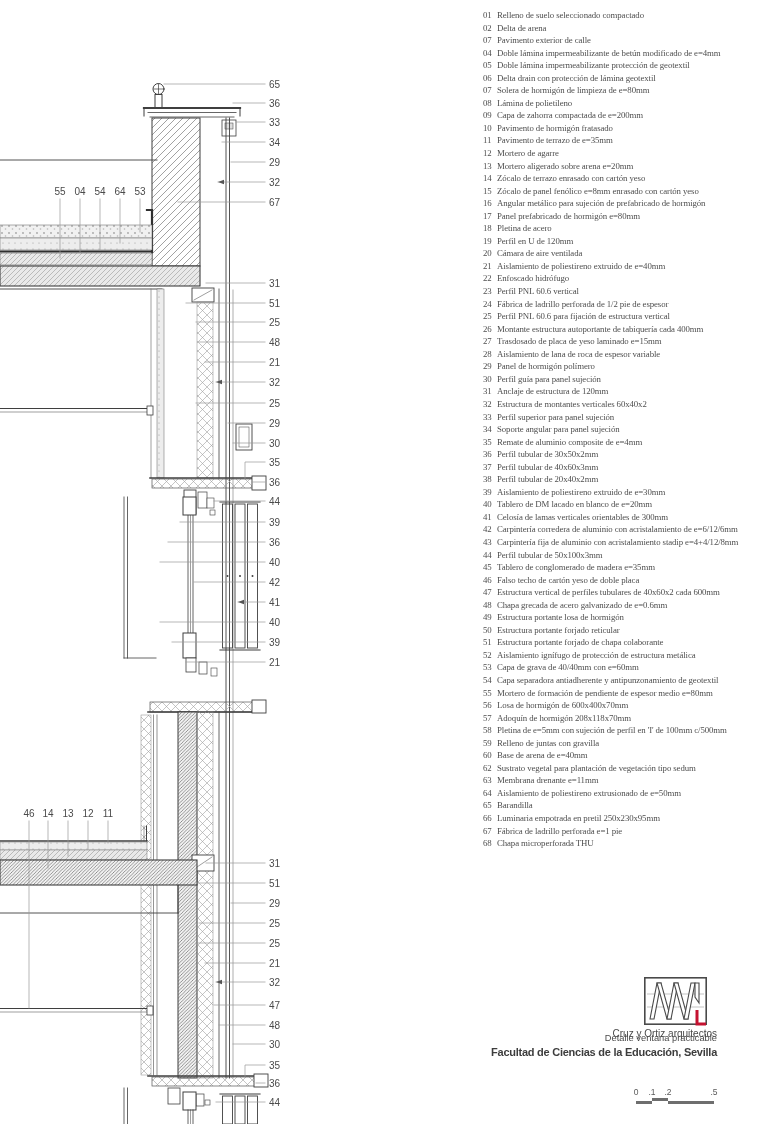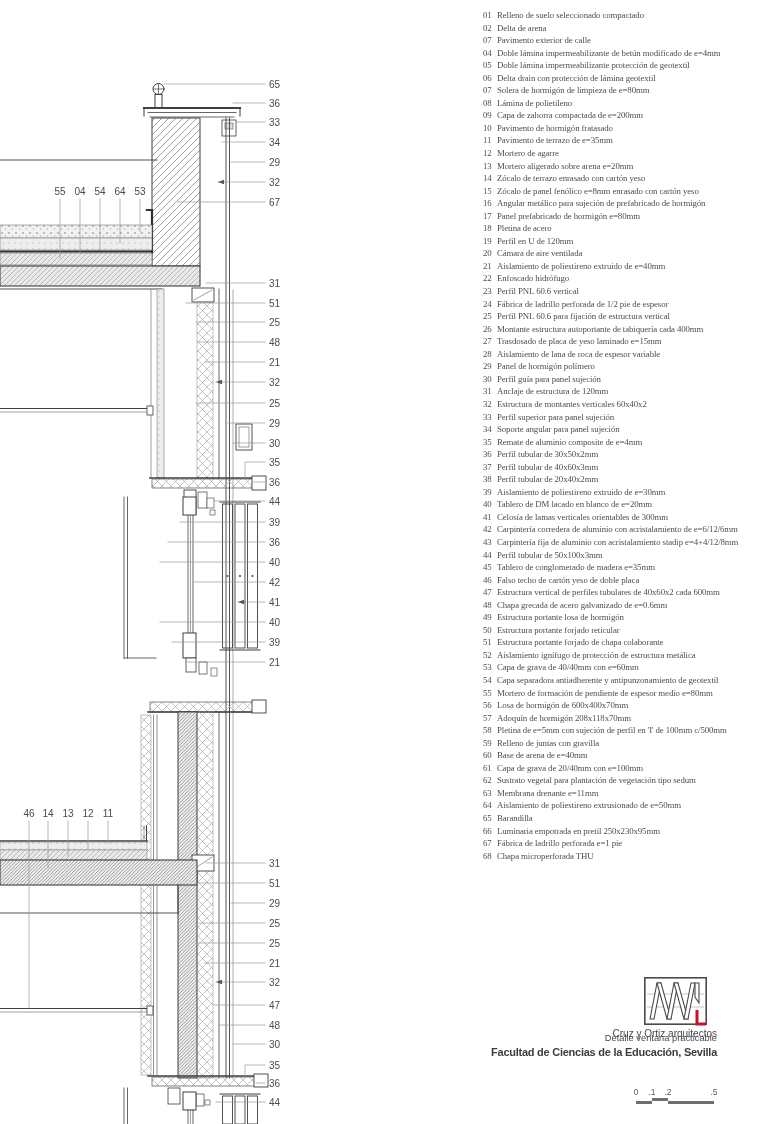--- a/index.html
+++ b/index.html
@@ -534,24 +534,20 @@
       </div>
       <div class="legend-item">
         <span class="num">59</span>
         <span>Relleno de juntas con gravilla</span>
       </div>
       <div class="legend-item">
         <span class="num">60</span>
         <span>Base de arena de e=40mm</span>
       </div>
       <div class="legend-item">
-        <span class="num">61</span>
-        <span>Capa de grava de 20/40mm con e=100mm</span>
-      </div>
-      <div class="legend-item">
         <span class="num">62</span>
         <span>Sustrato vegetal para plantación de vegetación tipo sedum</span>
       </div>
       <div class="legend-item">
         <span class="num">63</span>
         <span>Membrana drenante e=11mm</span>
       </div>
       <div class="legend-item">
         <span class="num">64</span>
         <span>Aislamiento de poliestireno extrusionado de e=50mm</span>

